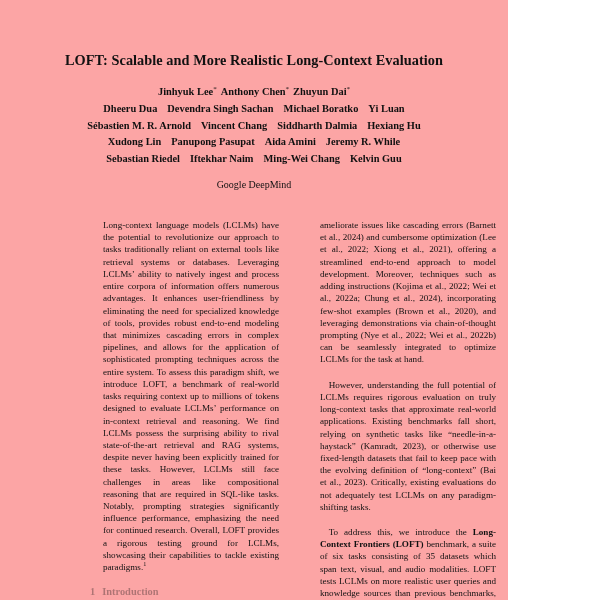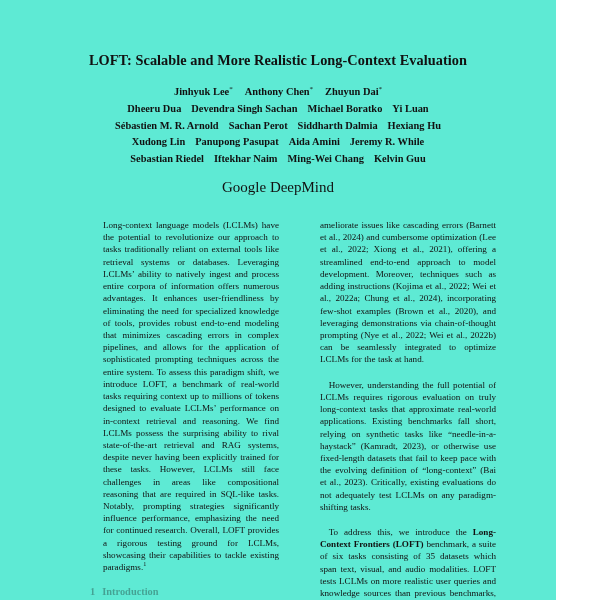--- a/index.html
+++ b/index.html
@@ -12,23 +12,23 @@
     background: #ffffff;
   }
   body {
     font-family: "Liberation Serif", "DejaVu Serif", serif;
     color: #111111;
     -webkit-font-smoothing: antialiased;
   }
 
   .page {
     position: relative;
-    width: 556px;
+    width: 508px;
     height: 600px;
-    background: #5eead4;
+    background: #fca5a5;
     overflow: hidden;
   }
 
   
   .title-block {
     padding: 52px 60px 0 60px;
     text-align: center;
   }
   .paper-title {
     font-size: 14.3px;
@@ -46,32 +46,32 @@
     padding: 0 16px;
   }
   .author-line {
     display: block;
     white-space: nowrap;
   }
   .author {
     display: inline;
     white-space: nowrap;
   }
-  .author + .author { margin-left: 12px; }
+  .author + .author { margin-left: 4px; }
   .author-line.tight .author + .author { margin-left: 10px; font-family: Liberation Serif, serif; }
   .sup {
     font-size: 7px;
     vertical-align: super;
     font-weight: normal;
     line-height: 0;
   }
 
   .affiliation {
     text-align: center;
-    font-size: 15px;
+    font-size: 10px;
     font-weight: normal;
     margin-top: 11px;
   }
 
   
   .columns {
     position: absolute;
     top: 206px;
     left: 0;
     width: 600px;
@@ -127,21 +127,21 @@
 <body>
 
 <div class="page">
 
   <div class="title-block">
     <h1 class="paper-title">LOFT: Scalable and More Realistic Long-Context Evaluation</h1>
 
     <div class="authors" id="author-list">
         <span class="author-line"><span class="author">Jinhyuk Lee<span class="sup">*</span></span><span class="author">Anthony Chen<span class="sup">*</span></span><span class="author">Zhuyun Dai<span class="sup">*</span></span></span>
         <span class="author-line tight"><span class="author">Dheeru Dua</span><span class="author">Devendra Singh Sachan</span><span class="author">Michael Boratko</span><span class="author">Yi Luan</span></span>
-        <span class="author-line tight"><span class="author">Sébastien M. R. Arnold</span><span class="author">Sachan Perot</span><span class="author">Siddharth Dalmia</span><span class="author">Hexiang Hu</span></span>
+        <span class="author-line tight"><span class="author">Sébastien M. R. Arnold</span><span class="author">Vincent Chang</span><span class="author">Siddharth Dalmia</span><span class="author">Hexiang Hu</span></span>
         <span class="author-line tight"><span class="author">Xudong Lin</span><span class="author">Panupong Pasupat</span><span class="author">Aida Amini</span><span class="author">Jeremy R. While</span></span>
         <span class="author-line tight"><span class="author">Sebastian Riedel</span><span class="author">Iftekhar Naim</span><span class="author">Ming-Wei Chang</span><span class="author">Kelvin Guu</span></span>
       </div>
 
     <div class="affiliation">Google DeepMind</div>
   </div>
 
   <div class="columns">
 
     <div class="col col-left">

